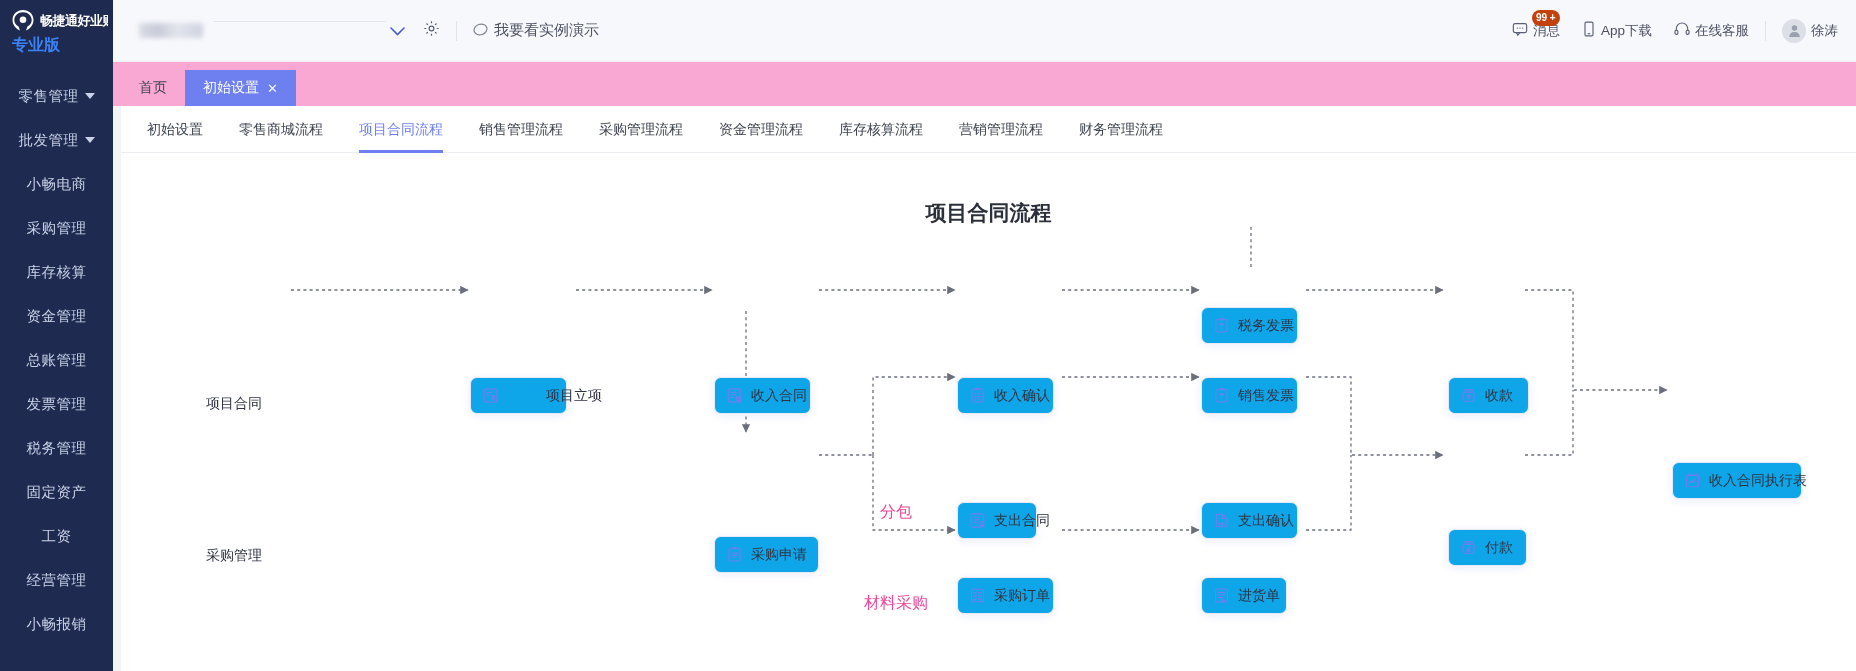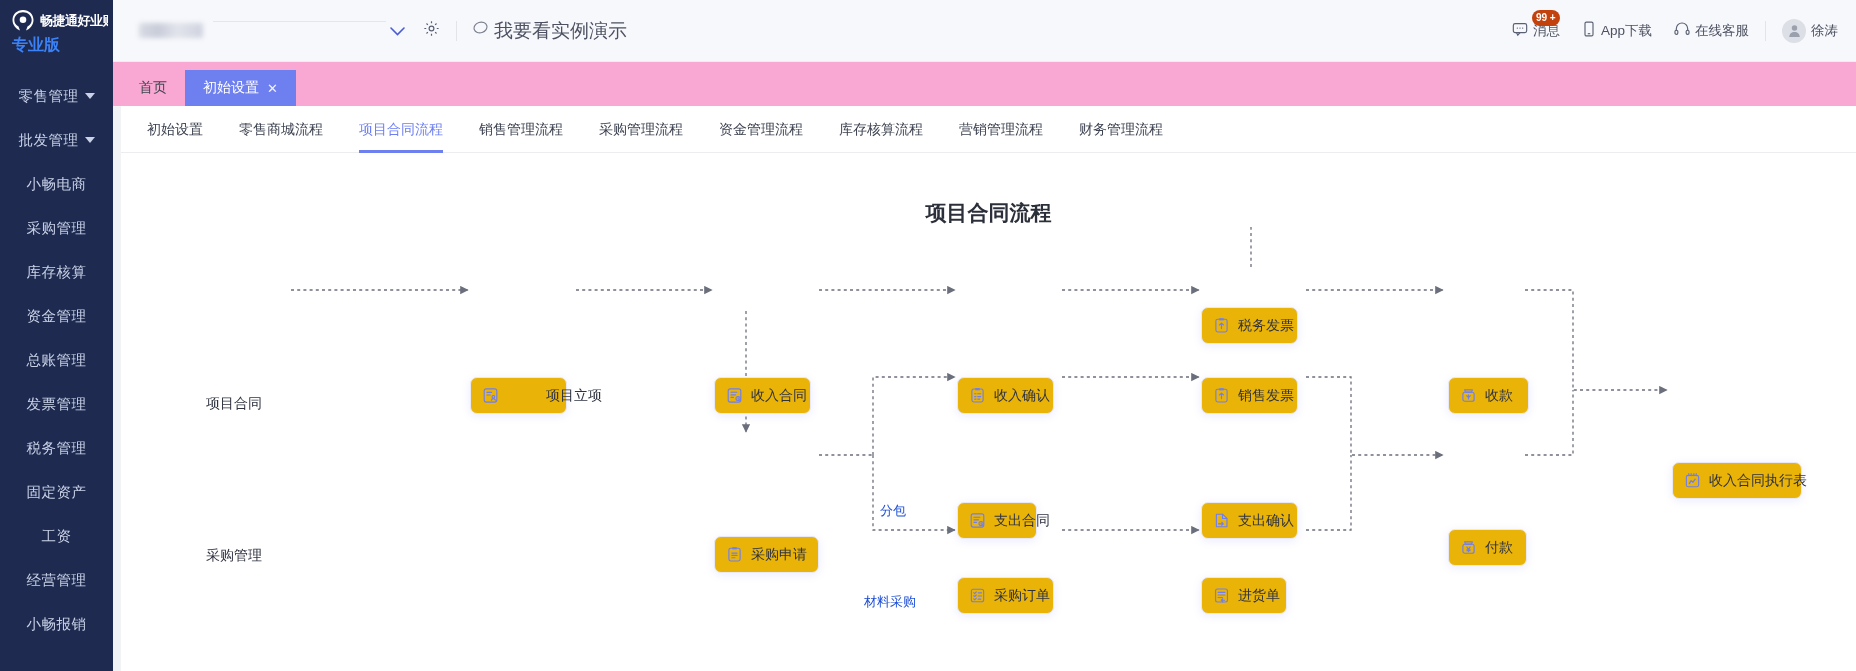--- a/index.html
+++ b/index.html
@@ -53,21 +53,21 @@
   .org-blur {
     width: 64px; height: 15px; border-radius:2px;
     background: linear-gradient(90deg,#d8dbe4,#c8ccd8 30%,#e2e4ec 60%,#cfd3de);
     filter: blur(2.5px);
     margin-left: 4px;
   }
   .org-underline { flex:1; height:1px; background:#e3e6ee; margin-left:10px; align-self:flex-end; margin-bottom:18px; }
   .chev-down { color:#4a5bd6; font-size:15px; margin-left:4px; }
   .gear { margin-left:18px; color:#5a6073; }
   .divider-v { width:1px; height:20px; background:#e2e4ea; margin:0 16px; }
-  .demo-link { display:flex; gap:6px; color:#4d5161; font-size:19px; cursor:pointer; }
+  .demo-link { display:flex; align-items:center; gap:6px; color:#4d5161; font-size:15px; cursor:pointer; }
   .spacer { flex:1; }
   .hdr-item { display:flex; align-items:center; gap:5px; color:#4d5161; font-size:13.5px; cursor:pointer; margin-left:22px; position:relative; }
   .badge {
     position:absolute; top:-11px; left:20px;
     background:#c2410c; color:#fff; font-size:10px; line-height:1;
     padding:3px 4px 3px 4px; border-radius:9px; font-weight:bold;
     white-space:nowrap;
   }
   .avatar {
     width:24px;height:24px;border-radius:50%;background:#dcdfe6;
@@ -108,33 +108,33 @@
   .diagram-title {
     text-align:center; font-size:21px; color:#2b2f3a; font-weight:bold;
     margin-top:46px;
   }
 
   
   .canvas { position:relative; width:100%; height:420px; }
   .canvas svg.edges { position:absolute; inset:0; width:100%; height:100%; }
 
   .node {
-    position:absolute; height:37px; background:#eab308;
+    position:absolute; height:37px; background:#0ea5e9;
     border:1px solid #e8e9f5; border-radius:7px;
     box-shadow: 0 2px 9px rgba(110,127,240,0.14);
     display:flex; align-items:center; gap:8px;
     padding:0 14px 0 11px; cursor:pointer;
     font-size:14px; color:#2f3340; white-space:nowrap;
   }
   .node .ico { width:17px; height:17px; flex:0 0 17px; display:block; }
   .rowlabel {
     position:absolute; font-size:14px; color:#2f3340; white-space:nowrap;
   }
   .edgelabel {
-    position:absolute; font-size:13px; color:#1d4ed8; white-space:nowrap;
+    position:absolute; font-size:16px; color:#ec4899; white-space:nowrap;
   }
 </style>
 </head>
 <body>
 
 <div id="app">
 
   <aside class="sidebar">
     <div class="brand">
       <div class="brand-row">

